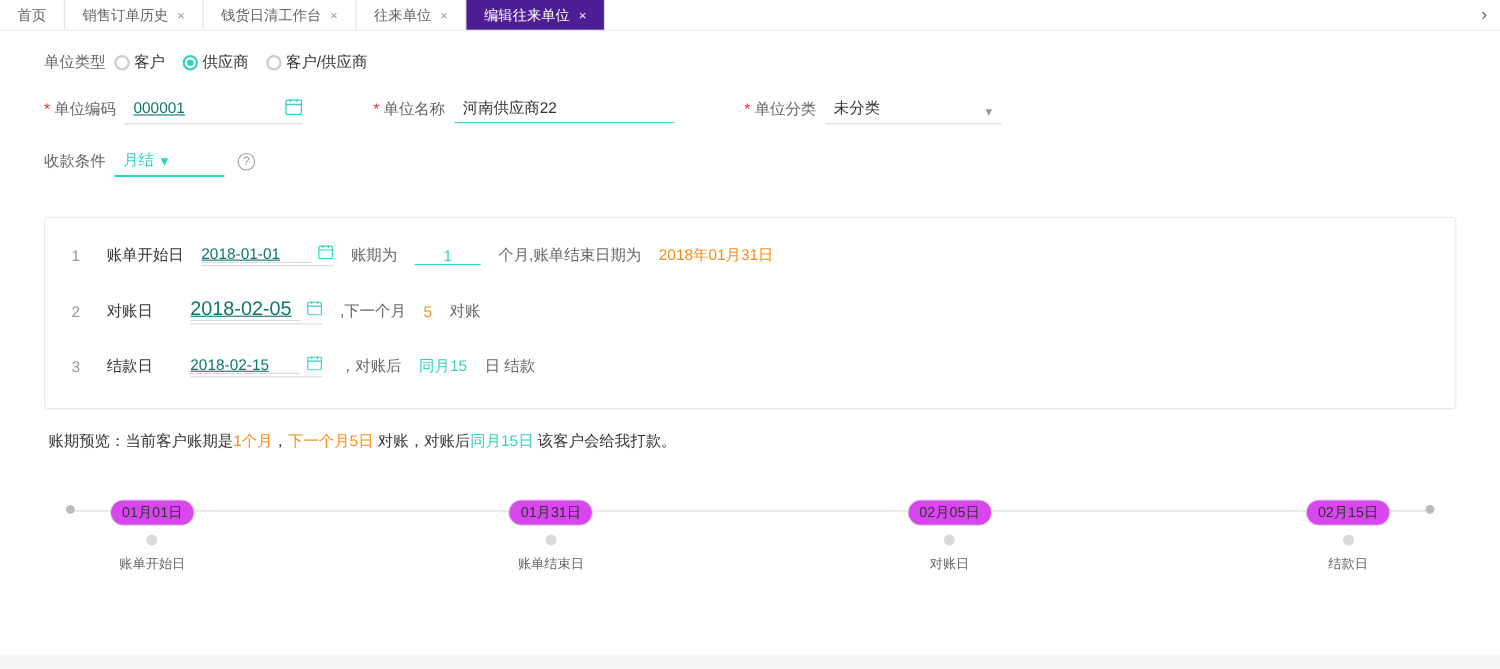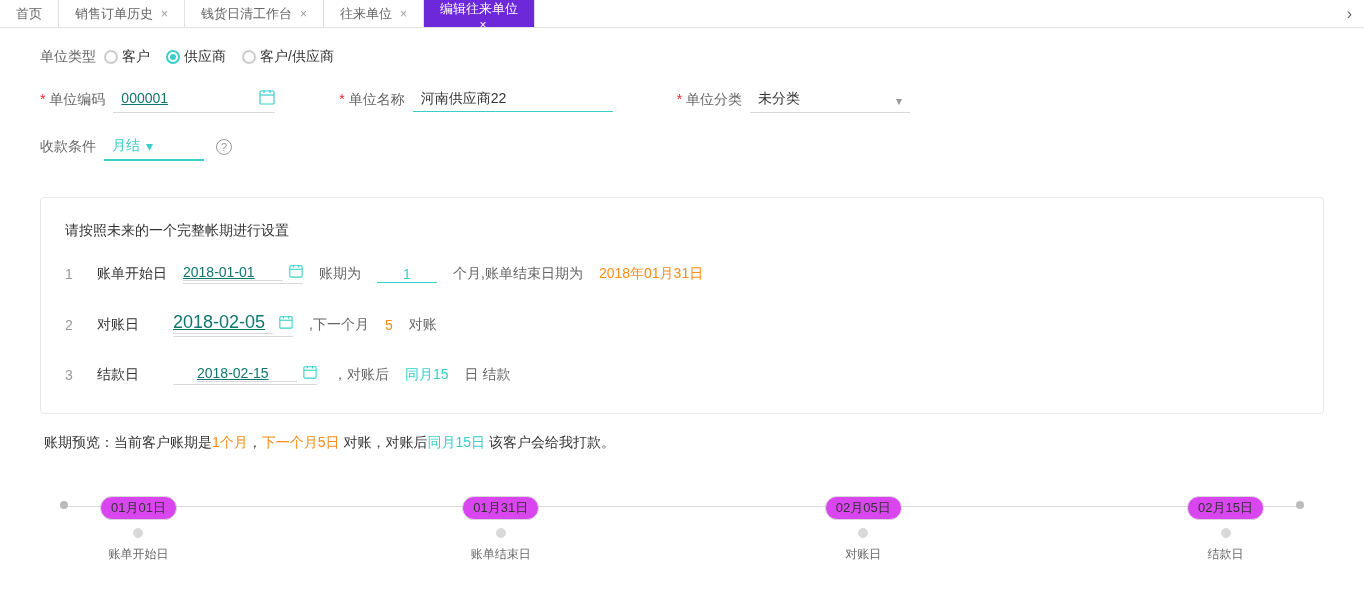--- a/index.html
+++ b/index.html
@@ -25,23 +25,22 @@
       border-right: 1px solid #e0e0e0;
       white-space: nowrap;
       position: relative;
     }
     .tab-item .close-icon {
       margin-left: 8px;
       color: #999;
       font-size: 12px;
     }
     .tab-item.active {
-      background: #6d28d9;
+      background: #4c1d95;
       color: #fff;
-      flex-direction: column;
     }
     .tab-item.active .close-icon {
       color: #fff;
     }
     .tab-more {
       margin-left: auto;
       padding: 0 12px;
       cursor: pointer;
       color: #666;
       font-size: 16px;
@@ -374,21 +373,20 @@
       <span class="form-label">收款条件</span>
       <div class="payment-select">
         <span class="select-value">月结</span>
         <span class="dropdown-arrow" style="color:#36cfc9;">▾</span>
       </div>
       <div class="help-icon">?</div>
     </div>
   </div>
 
   <div class="period-box">
-    <div class="period-title">请按照未来的一个完整帐期进行设置</div>
 
     <div class="period-row">
       <span class="period-num">1</span>
       <span class="period-field-label">账单开始日</span>
       <div class="input-with-icon">
         <input type="text" value="2018-01-01" style="border-top: none; border-right: none; border-left: none; border-image: initial; border-bottom: 1px solid rgb(217, 217, 217); outline: none; font-size: 14px; width: 100px; background: transparent;">
         <span class="calendar-icon">
           <svg width="14" height="14" viewBox="0 0 16 16" fill="none">
             <rect x="1" y="2" width="14" height="13" rx="1" stroke="#36cfc9" stroke-width="1.2"></rect>
             <line x1="1" y1="6" x2="15" y2="6" stroke="#36cfc9" stroke-width="1.2"></line>
@@ -419,21 +417,21 @@
       </div>
       <span class="period-hint">,下一个月</span>
         <span class="highlight-orange">5</span>
         <span class="period-hint"> 对账</span>
     </div>
 
     <div class="period-row" style="margin-bottom: 8px;">
       <span class="period-num">3</span>
       <span class="period-field-label">结款日</span>
       <div class="input-with-icon">
-        <input type="text" value="2018-02-15" style="border-top: none; border-right: none; border-left: none; border-image: initial; border-bottom: 1px solid rgb(217, 217, 217); outline: none; font-size: 14px; width: 100px; background: transparent; margin-left: 24px;">
+        <input type="text" value="2018-02-15" style="border-top: none; border-right: none; border-left: none; border-image: initial; border-bottom: 1px solid rgb(217, 217, 217); outline: none; font-size: 14px; width: 100px; background: transparent;">
         <span class="calendar-icon">
           <svg width="14" height="14" viewBox="0 0 16 16" fill="none">
             <rect x="1" y="2" width="14" height="13" rx="1" stroke="#36cfc9" stroke-width="1.2"></rect>
             <line x1="1" y1="6" x2="15" y2="6" stroke="#36cfc9" stroke-width="1.2"></line>
             <line x1="5" y1="1" x2="5" y2="4" stroke="#36cfc9" stroke-width="1.2"></line>
             <line x1="11" y1="1" x2="11" y2="4" stroke="#36cfc9" stroke-width="1.2"></line>
           </svg>
         </span>
       </div>
       <span class="period-hint">，对账后</span>

